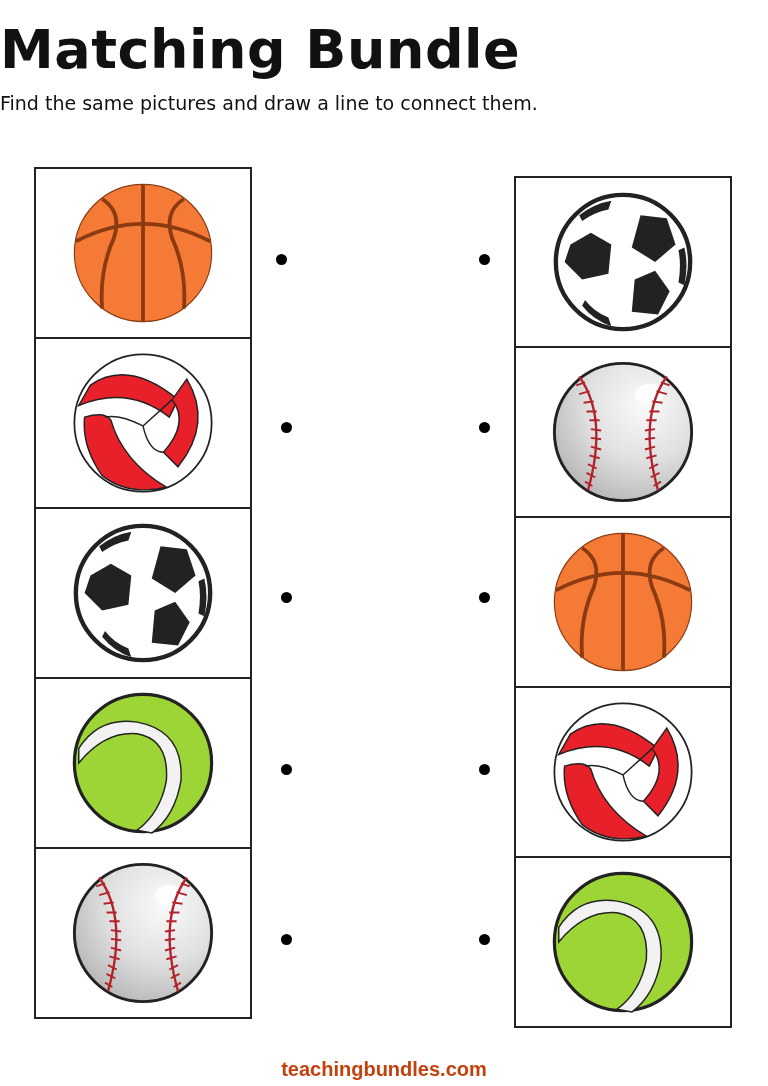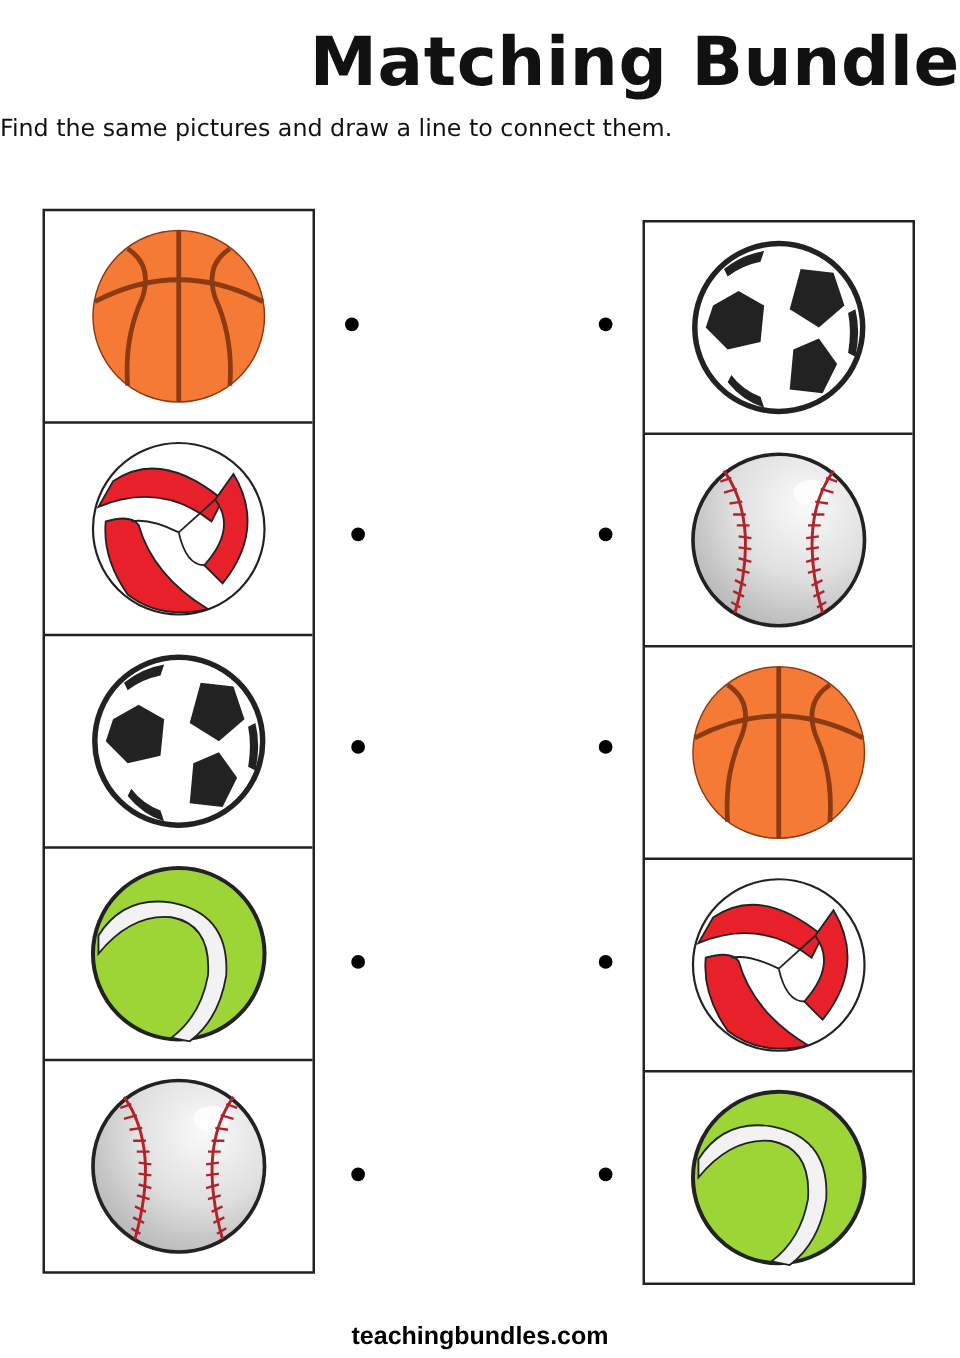--- a/index.html
+++ b/index.html
@@ -1,26 +1,26 @@
 <!DOCTYPE html>
 <html><head>
 <meta charset="utf-8">
 <style>
   html,body{margin:0;padding:0;background:#fff;}
   body{width:768px;height:1086px;position:relative;overflow:hidden;font-family:"DejaVu Sans",sans-serif;}
-  .title{position:absolute;left:0;top:18px;width:768px;text-align:right;font-size:54px;font-weight:bold;color:#111;letter-spacing:0.5px;}
+  .title{position:absolute;left:0;top:18px;width:768px;text-align:left;font-size:54px;font-weight:bold;color:#111;letter-spacing:0.5px;}
   .subtitle{position:absolute;left:0;top:92px;width:768px;text-align:left;font-size:19px;color:#111;}
   .column{position:absolute;width:214px;border:2px solid #222;box-sizing:content-box;}
   .column.left{left:34px;top:167px;}
   .column.right{left:514px;top:176px;}
   .cell{height:168px;border-bottom:2px solid #222;display:flex;align-items:center;justify-content:center;}
   .cell:last-child{border-bottom:none;}
   .cell svg{width:146px;height:146px;}
   .dot{position:absolute;width:11px;height:11px;border-radius:50%;background:#000;}
-  .footer{position:absolute;left:0;top:1058px;width:768px;text-align:center;font-family:"Liberation Sans",sans-serif;font-weight:bold;font-size:20px;color:#000000;}
+  .footer{position:absolute;left:0;top:1058px;width:768px;text-align:center;font-family:"Liberation Sans",sans-serif;font-weight:bold;font-size:20px;color:#c2410c;}
 </style>
 </head>
 <body>
 
 <div class="title">Matching Bundle</div>
 <div class="subtitle">Find the same pictures and draw a line to connect them.</div>
 
 <svg width="0" height="0" style="position:absolute">
   <defs>
     <symbol id="basketball" viewBox="0 0 100 100">

